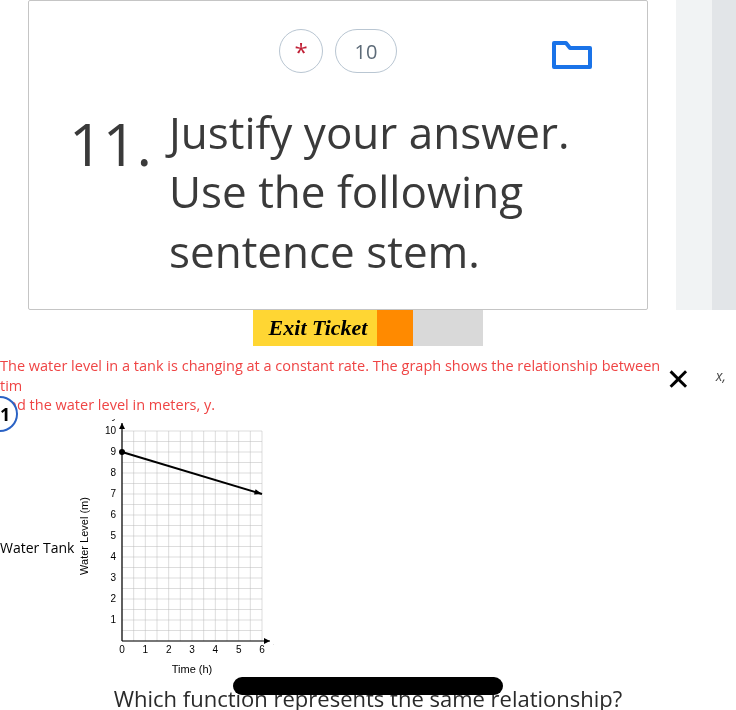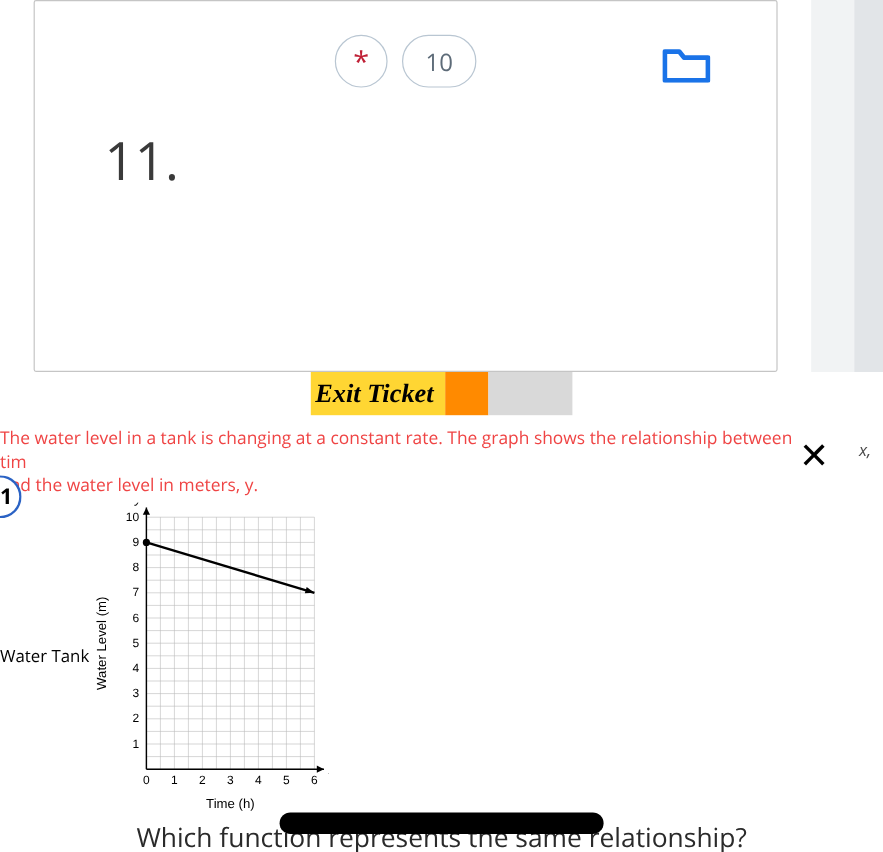--- a/index.html
+++ b/index.html
@@ -50,21 +50,21 @@
     right: 55px;
     top: 36px;
     color: #1a73e8;
   }
   .question-text-row {
     display: flex;
     gap: 20px;
     margin-top: 30px;
   }
   .q-number {
-    font-size: 44px;
+    font-size: 59px;
     color: #3a3a3a;
     min-width: 80px;
     text-align: right;
   }
   .q-body {
     font-size: 44px;
     color: #3a3a3a;
     line-height: 1.35;
   }
   .right-band {
@@ -100,21 +100,21 @@
   }
   .exit-ticket-banner {
     display:flex;
     height:36px;
     font-family: Georgia, 'Times New Roman', serif;
     font-style: italic;
     font-size: 22px;
     font-weight: bold;
     color:#000;
   }
-  .et-yellow { background:#ffd633; padding:4px 10px 4px 4px; display:flex; align-items:center;}
+  .et-yellow { background:#ffd633; padding:4px 10px 4px 16px; display:flex; align-items:center;}
   .et-orange { background:#ff8a00; width:36px;}
   .et-grey   { background:#d9d9d9; width:70px;}
   .problem-text {
     font-size: 14.5px;
     color: #ef4444;
     padding: 10px 60px 0 0;
     line-height: 1.35;
   }
   .close-x {
     position: absolute;
@@ -191,20 +191,21 @@
       <span>10</span>
     </div>
   </div>
   <div class="folder-icon">
     <svg width="40" height="32" viewBox="0 0 40 32">
       <path d="M2 6 h12 l4 5 h20 v19 h-36 z" fill="none" stroke="#1a73e8" stroke-width="4" stroke-linejoin="round"></path>
     </svg>
   </div>
   <div class="question-text-row">
     <div class="q-number">11.</div>
+    <div class="q-body">Justify your answer. Use the following sentence stem.</div>
   </div>
 </div>
 
 <div class="overlay">
   <div class="exit-ticket-row">
     <div class="exit-ticket-banner">
       <div class="et-yellow">
           <span>Exit Ticket</span>
         </div>
       <div class="et-orange"></div>

